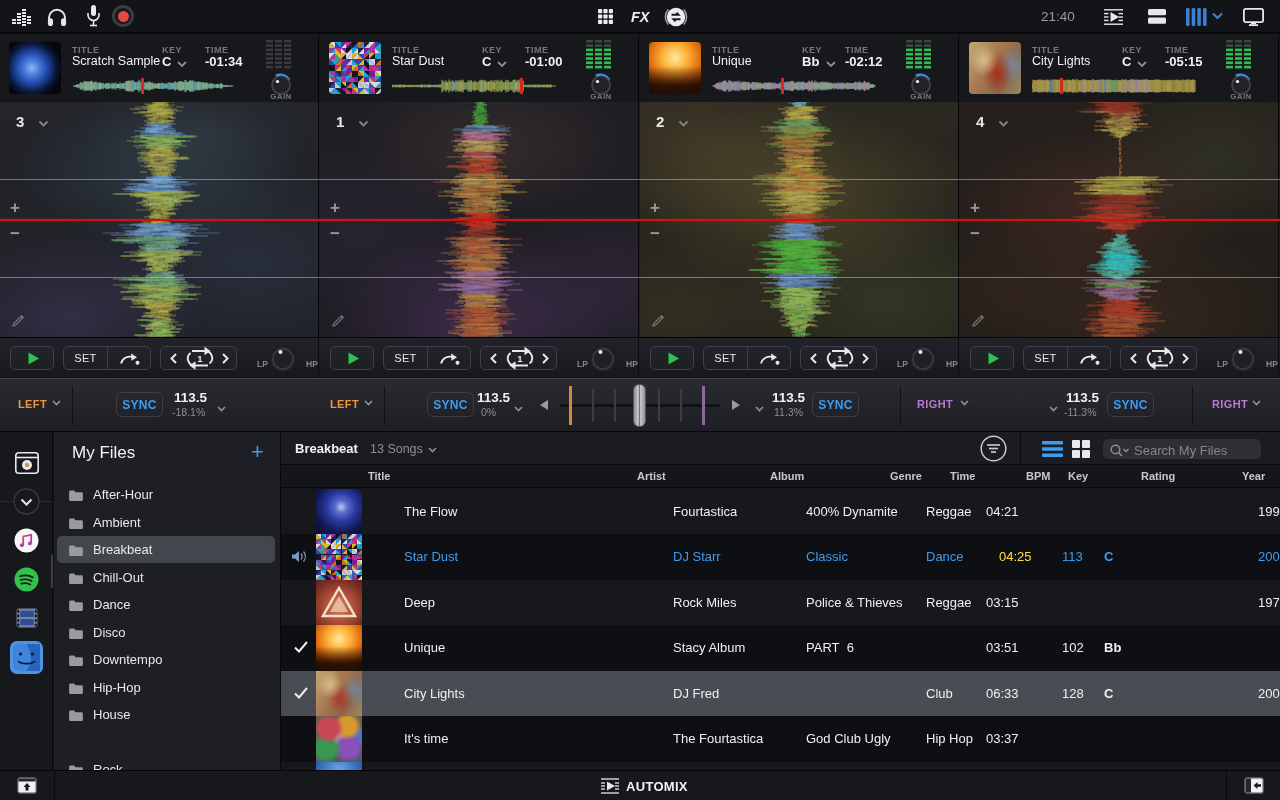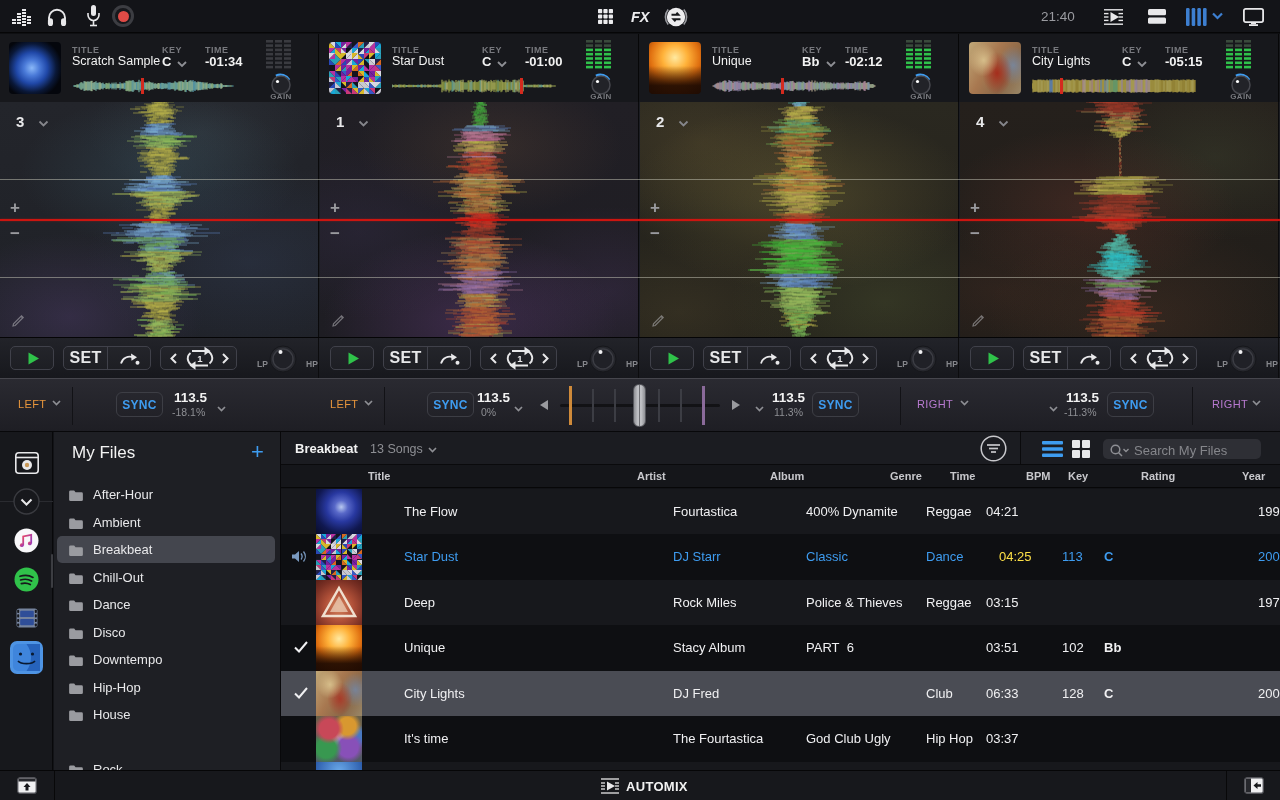--- a/index.html
+++ b/index.html
@@ -21,24 +21,24 @@
 .dno{position:absolute;left:16px;top:11px;font-size:15px;font-weight:bold;color:#e8e8ea;}
 .pm{position:absolute;left:10px;font-size:17px;color:#9a9b9f;font-weight:bold;}
 .gridl{position:absolute;left:0;width:1280px;height:1px;background:rgba(208,208,192,.48);}
 #redline{position:absolute;left:0;top:219px;width:1280px;height:1.5px;background:#cc1510;box-shadow:0 0 2px rgba(220,28,18,.5);}
 .pencil{position:absolute;left:12px;top:212px;opacity:.55;}
 
 #transport{position:absolute;left:0;top:337px;width:1280px;height:41px;background:linear-gradient(#222329,#17181d);border-top:1px solid #050506;}
 .tpanel{position:absolute;top:0;width:319px;height:41px;border-right:1px solid #0c0c0e;}
 .tbtn{position:absolute;top:8px;height:24px;border:1px solid #40414a;border-radius:5px;background:rgba(255,255,255,.02);}
 .seg{position:absolute;top:0;bottom:0;border-right:1px solid #40414a;display:flex;align-items:center;justify-content:center;}
-.settxt{font-size:16px;font-weight:bold;color:#e8e8ea;letter-spacing:.3px;text-align:right;}
+.settxt{font-size:11px;font-weight:normal;color:#e8e8ea;letter-spacing:.3px;text-align:right;}
 
 #mixer{position:absolute;left:0;top:378px;width:1280px;height:54px;background:linear-gradient(#2a2a31,#1e1e24);border-top:1px solid #46464d;border-bottom:1px solid #08080a;}
-.sidesel{position:absolute;top:19px;font-size:11px;font-weight:normal;letter-spacing:.4px;}
+.sidesel{position:absolute;top:19px;font-size:11px;font-weight:bold;letter-spacing:.4px;}
 .syncbtn{position:absolute;top:13px;width:47px;height:25px;border:1px solid #3d3e45;border-radius:6px;color:#3e9cf0;font-size:12px;font-weight:bold;text-align:center;line-height:25px;letter-spacing:.3px;}
 .bpm{position:absolute;top:11px;font-size:13.5px;font-weight:bold;color:#f2f2f2;}
 .pct{position:absolute;top:27px;font-size:10.5px;color:#8e8f94;}
 .mixdiv{position:absolute;top:8px;width:1px;height:38px;background:#121216;}
 
 #library{position:absolute;left:0;top:432px;width:1280px;height:338px;background:#121317;}
 #rail{position:absolute;left:0;top:0;width:53px;height:338px;background:#17181c;border-right:1px solid #08080a;}
 #sidebar{position:absolute;left:54px;top:0;width:227px;height:338px;background:#1e1f24;border-right:1px solid #08080a;}
 .folder{position:absolute;left:3px;width:218px;height:27px;border-radius:5px;color:#e8e8ea;font-size:13px;line-height:27px;}
 .folder .fi{margin:0 10px 0 12px;display:inline-block;vertical-align:-2px;}

